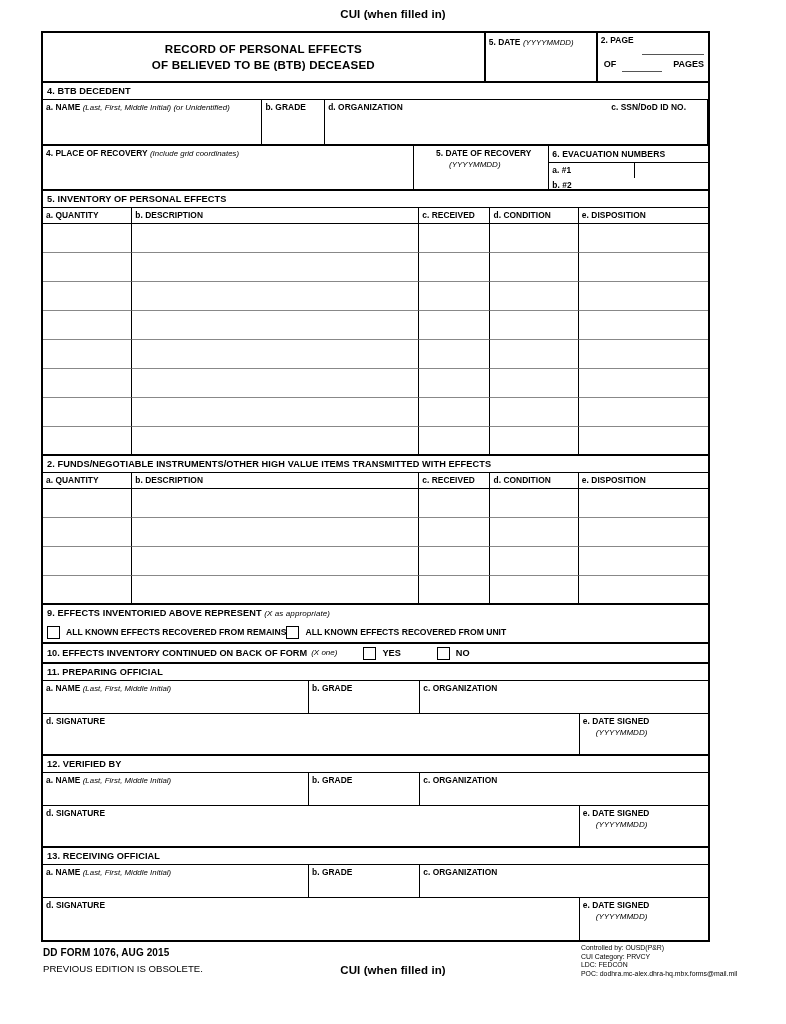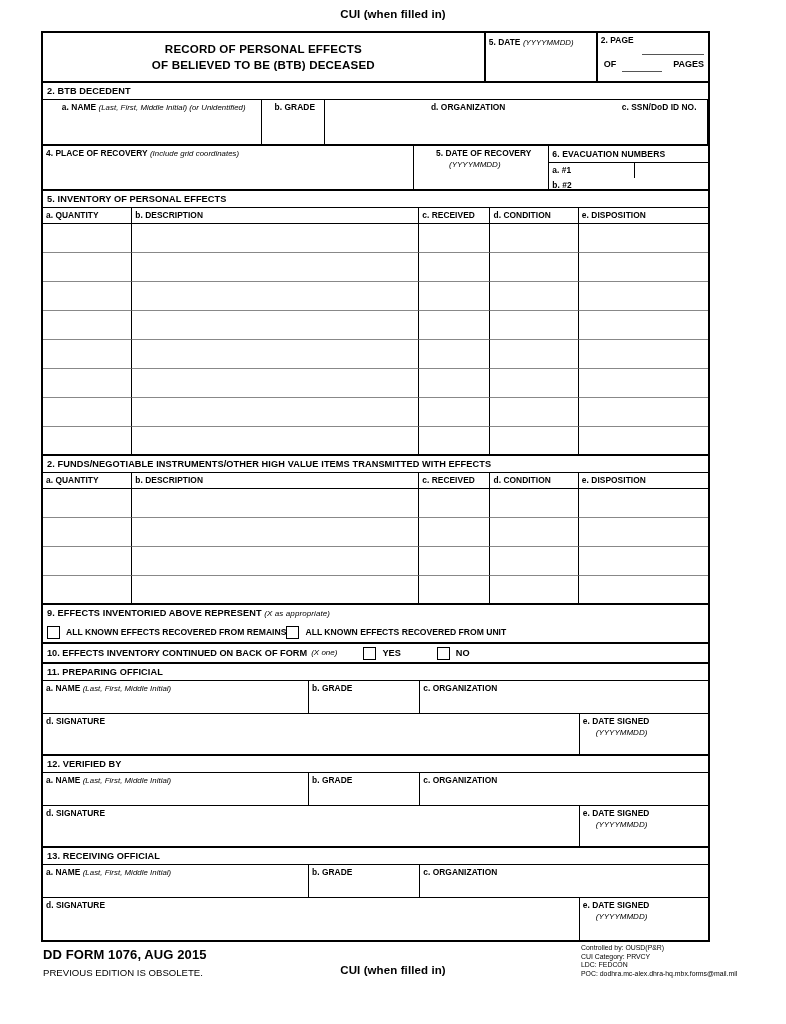--- a/index.html
+++ b/index.html
@@ -160,21 +160,21 @@
   
   .footer {
     position: relative;
     margin: 0 41px;
     width: 704px;
     height: 52px;
     padding-top: 4px;
     box-sizing: border-box;
   }
   .ff-left { position: absolute; left: 2px; top: 5px; }
-  .ff-title { font-size: 13px; font-weight: bold; letter-spacing: .1px; }
+  .ff-title { font-size: 10px; font-weight: bold; letter-spacing: .1px; }
   .ff-sub { font-size: 9.6px; margin-top: 5px; }
   .ff-center {
     position: absolute;
     left: 0; right: 0;
     top: 22px;
     text-align: center;
   }
   .ff-right {
     position: absolute;
     left: 540px;
@@ -205,24 +205,24 @@
       <div class="cell page-cell" style="width:116px;">
         <div class="lbl">2. PAGE</div>
         <div class="page-rule-1"></div>
         <div class="page-of">OF</div>
         <div class="page-rule-2"></div>
         <div class="page-pages">PAGES</div>
       </div>
     </div>
 
     <div class="row bb">
-      <div class="cell sec-hdr" style="width:100%;">2. BTB DECEDENT</div>
-    </div>
-
-    <div class="row bb2" style="height:46px;text-align:center;">
+      <div class="cell sec-hdr" style="width:100%;">4. BTB DECEDENT</div>
+    </div>
+
+    <div class="row bb2" style="height:46px;">
       <div class="cell br" style="width:231px;">
         <div class="lbl"><span>a. NAME</span> <span class="it">(Last, First, Middle Initial) (or Unidentified)</span></div>
         <div class="lbl" style="font-weight:normal;"></div>
       </div>
       <div class="cell br" style="width:66px;">
         <div class="lbl">b. GRADE</div>
         <div class="lbl" style="font-weight:normal;"></div>
       </div>
       <div class="cell" style="width:298px;">
         <div class="lbl">d. ORGANIZATION</div>

